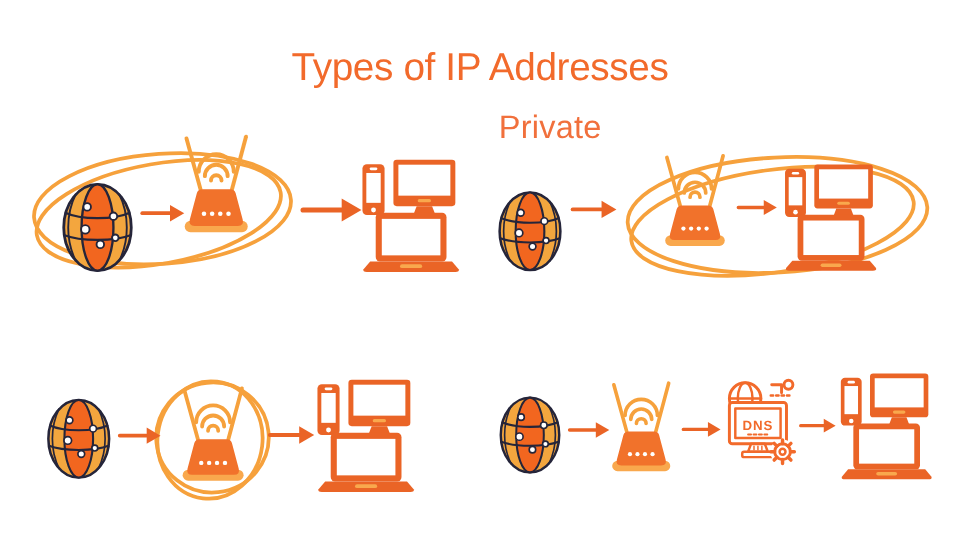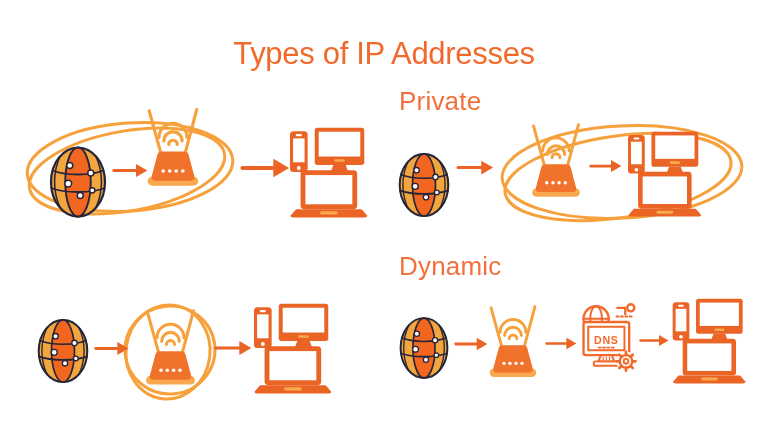--- a/index.html
+++ b/index.html
@@ -31,21 +31,20 @@
   text.dns-t{font-family:"Liberation Sans",sans-serif;font-weight:bold;font-size:13.5px;
     fill:var(--heading);letter-spacing:1px;}
 </style>
 </head>
 <body>
 
 <div class="canvas">
 
   <div class="title">Types of IP Addresses</div>
   <div class="qlabel private">Private</div>
-  <div class="qlabel dynamic">Dynamic</div>
 
   <svg class="scene" viewBox="0 0 768 432">
     <defs>
 
       <symbol id="i-globe" viewBox="0 0 80 100">
         <ellipse cx="40" cy="50" rx="36" ry="46" fill="var(--globe-fill)" stroke="var(--globe-outline)" stroke-width="3"></ellipse>
         <ellipse cx="40" cy="50" rx="17" ry="46" fill="var(--globe-core)" stroke="var(--globe-outline)" stroke-width="2.5"></ellipse>
         <path d="M17,14 C6,36 6,64 17,86" fill="none" stroke="var(--globe-outline)" stroke-width="2"></path>
         <path d="M63,14 C74,36 74,64 63,86" fill="none" stroke="var(--globe-outline)" stroke-width="2"></path>
         <path d="M5,34 C22,42 58,42 75,34" fill="none" stroke="var(--globe-outline)" stroke-width="2.5"></path>

